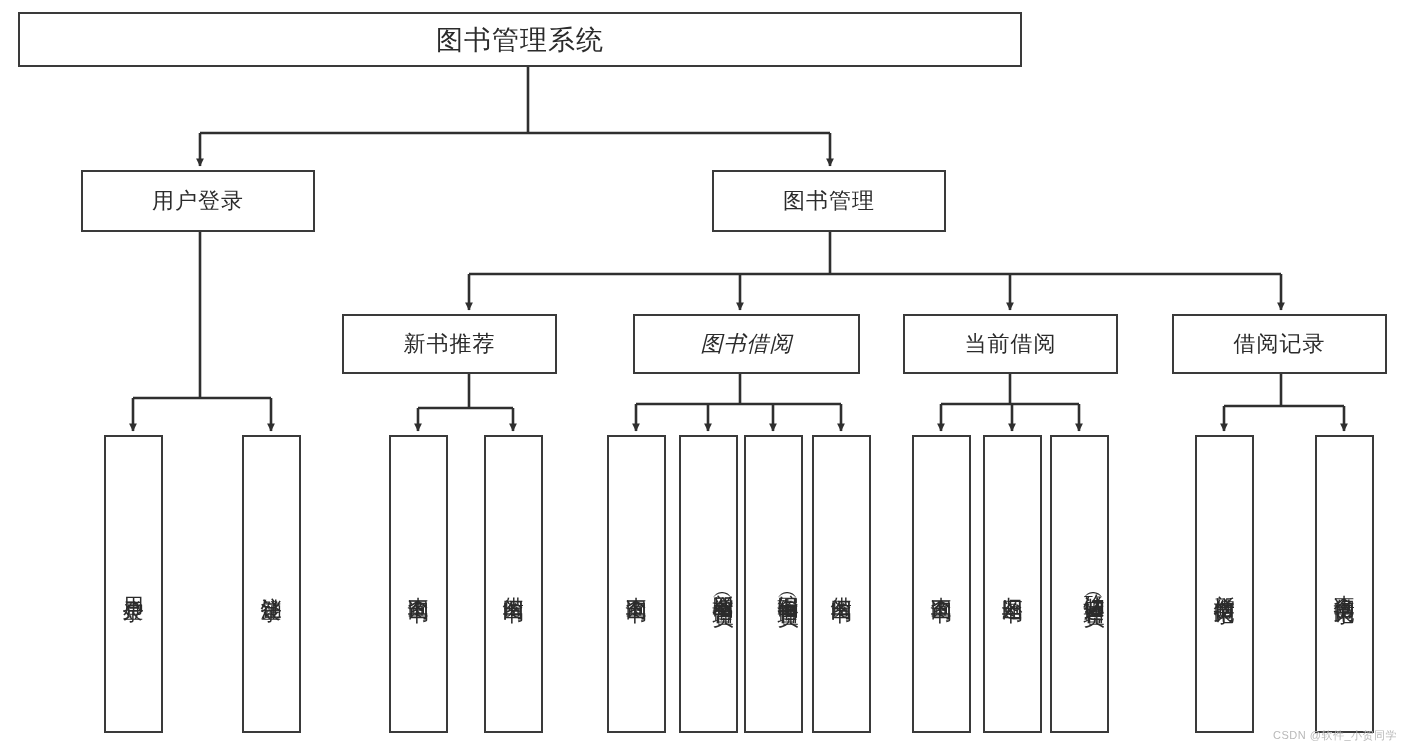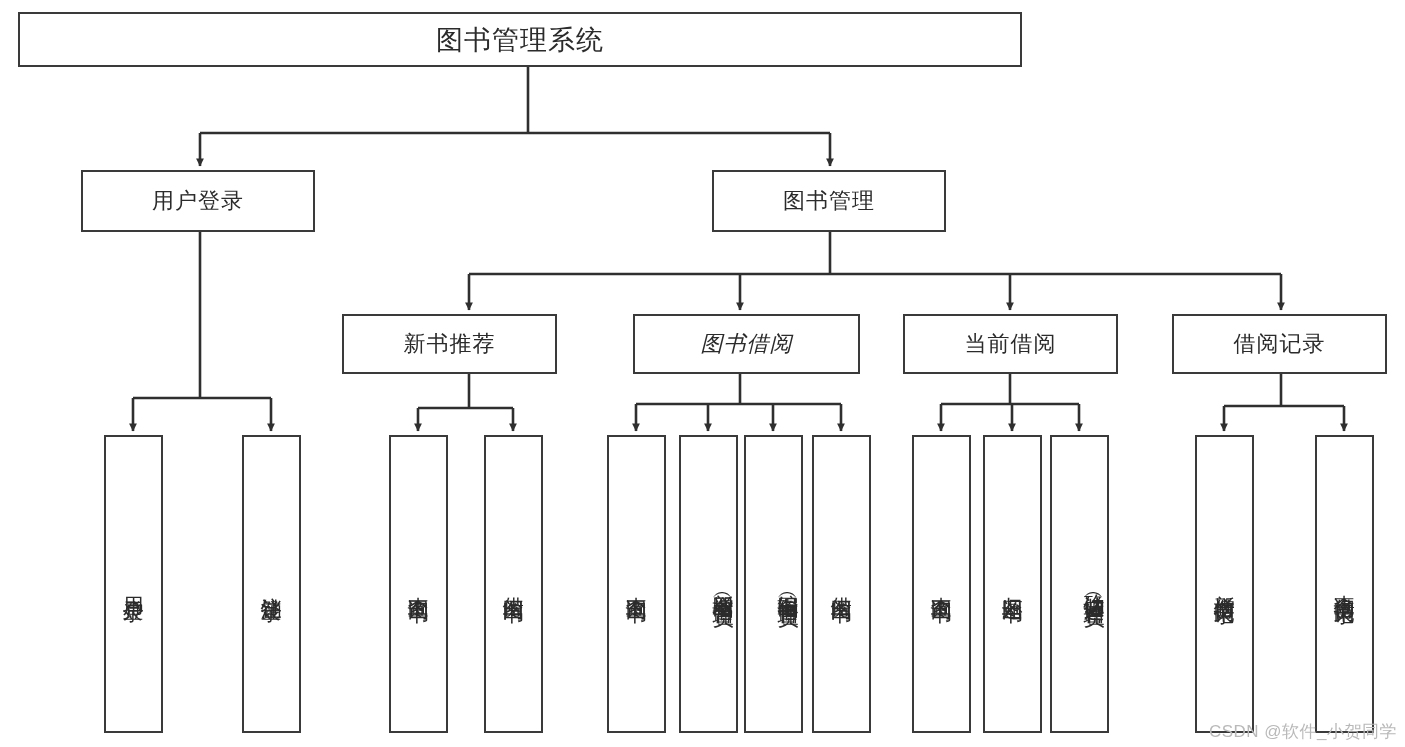--- a/index.html
+++ b/index.html
@@ -9,21 +9,21 @@
   svg.connectors{position:absolute;left:0;top:0;width:1405px;height:747px;pointer-events:none;}
   .node{position:absolute;box-sizing:border-box;background:#ffffff;
         border:2.5px solid #3a3a3a;display:flex;align-items:center;justify-content:center;
         color:#2b2b2b;}
   .node.h{font-size:22px;letter-spacing:1px;}
   .node.h.root{font-size:27px;}
   .node.v{writing-mode:vertical-rl;text-orientation:upright;
           font-size:21px;line-height:1.22;letter-spacing:2px;
           align-items:flex-start;justify-content:center;padding-top:6px;}
   .node.v.mid{align-items:flex-start;padding-top:4px;}
-  .watermark{position:absolute;right:8px;bottom:4px;font-size:17px;color:#b9b9b9;
+  .watermark{position:absolute;right:8px;bottom:4px;font-size:11px;color:#b9b9b9;
              letter-spacing:0.5px;white-space:nowrap;}
 </style>
 </head>
 <body>
 
 <div id="stage">
 
   <svg class="connectors" viewBox="0 0 1405 747" xmlns="http://www.w3.org/2000/svg">
     <defs>
       <marker id="arrow" markerWidth="9" markerHeight="9" refX="7.6" refY="4.3" orient="auto" markerUnits="userSpaceOnUse">

